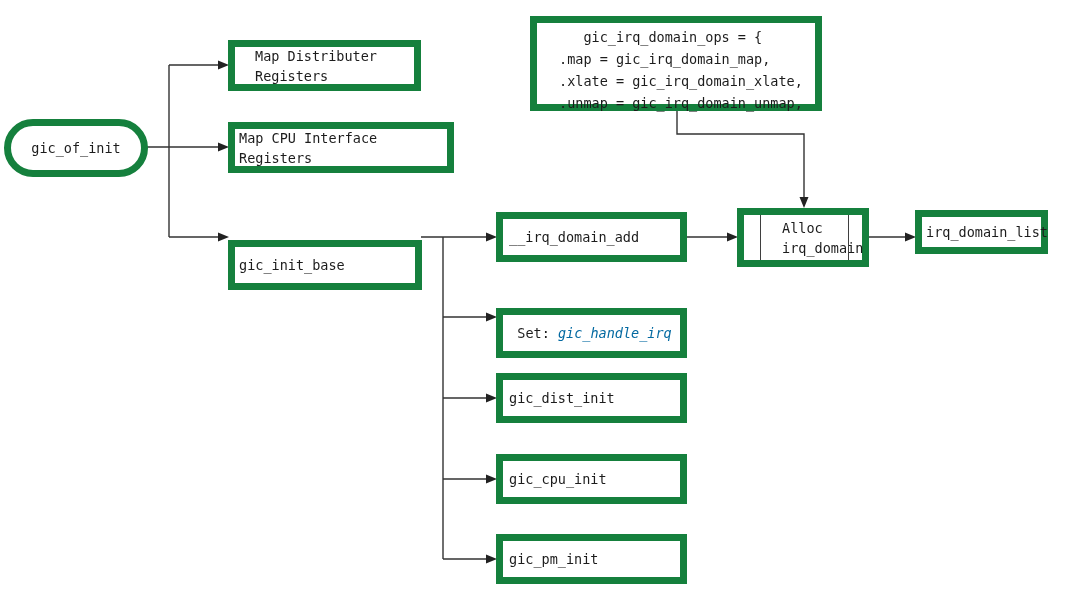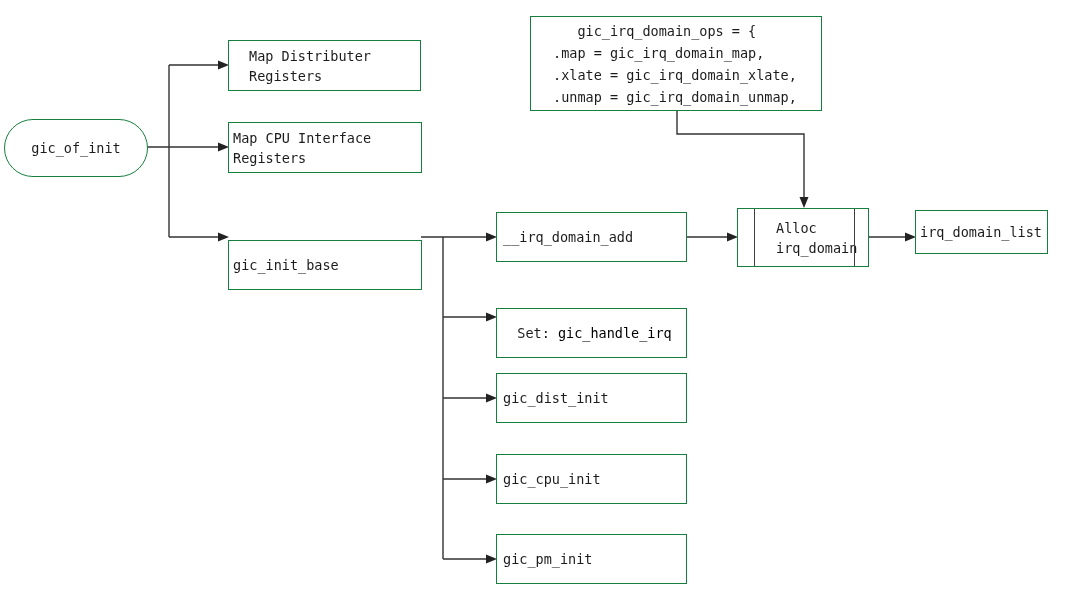--- a/index.html
+++ b/index.html
@@ -15,37 +15,37 @@
   }
   #connectors {
     position: absolute;
     left: 0; top: 0;
     width: 1067px; height: 595px;
     pointer-events: none;
   }
   .node {
     position: absolute;
     box-sizing: border-box;
-    border: 1px solid #15803d;
+    border: 7px solid #15803d;
     background: #ffffff;
     display: flex;
     flex-direction: column;
     justify-content: center;
     align-items: flex-start;
     line-height: 20px;
     white-space: pre;
   }
   .node .txt { display: block; }
   #node-start {
     left: 4px; top: 119px; width: 144px; height: 58px;
     border-radius: 29px;
     align-items: center;
   }
   #node-map-dist  { left: 228px; top: 40px;  width: 193px; height: 51px; padding-left: 20px; }
-  #node-map-cpu   { left: 228px; top: 122px; width: 194px; height: 51px; padding-left: 4px; }
+  #node-map-cpu   { left: 228px; top: 122px; width: 226px; height: 51px; padding-left: 4px; }
   #node-init-base { left: 228px; top: 212px; width: 194px; height: 50px; padding-left: 4px; margin-top: 28px; }
   #node-irq-add   { left: 496px; top: 212px; width: 191px; height: 50px; padding-left: 6px; }
   #node-set-irq   { left: 496px; top: 292px; width: 191px; height: 50px; padding-left: 6px; flex-direction: row; align-items: center; margin-top: 16px; }
   #node-dist-init { left: 496px; top: 373px; width: 191px; height: 50px; padding-left: 6px; text-align: center; }
   #node-cpu-init  { left: 496px; top: 454px; width: 191px; height: 50px; padding-left: 6px; }
   #node-pm-init   { left: 496px; top: 534px; width: 191px; height: 50px; padding-left: 6px; }
   #node-ops {
     left: 530px; top: 16px; width: 292px; height: 95px;
     justify-content: flex-start;
     padding: 3px 0 0 22px;
@@ -54,21 +54,21 @@
   #node-alloc { left: 737px; top: 208px; width: 132px; height: 59px; padding-left: 38px; }
   .proc-bar {
     position: absolute;
     top: 0; bottom: 0;
     width: 1px;
     background: #3f3f3f;
   }
   .proc-bar.left  { left: 16px; }
   .proc-bar.right { right: 13px; }
   #node-irq-list { left: 915px; top: 210px; width: 133px; height: 44px; padding-left: 4px; }
-  .hl { color: #000000; }
+  .hl { color: #0369a1; font-style: italic; }
 </style>
 </head>
 <body>
 
 <div id="canvas">
 
   <svg id="connectors" viewBox="0 0 1067 595" xmlns="http://www.w3.org/2000/svg">
     <path d="M147,147 H169
              M169,65 V237
              M169,65 H220

